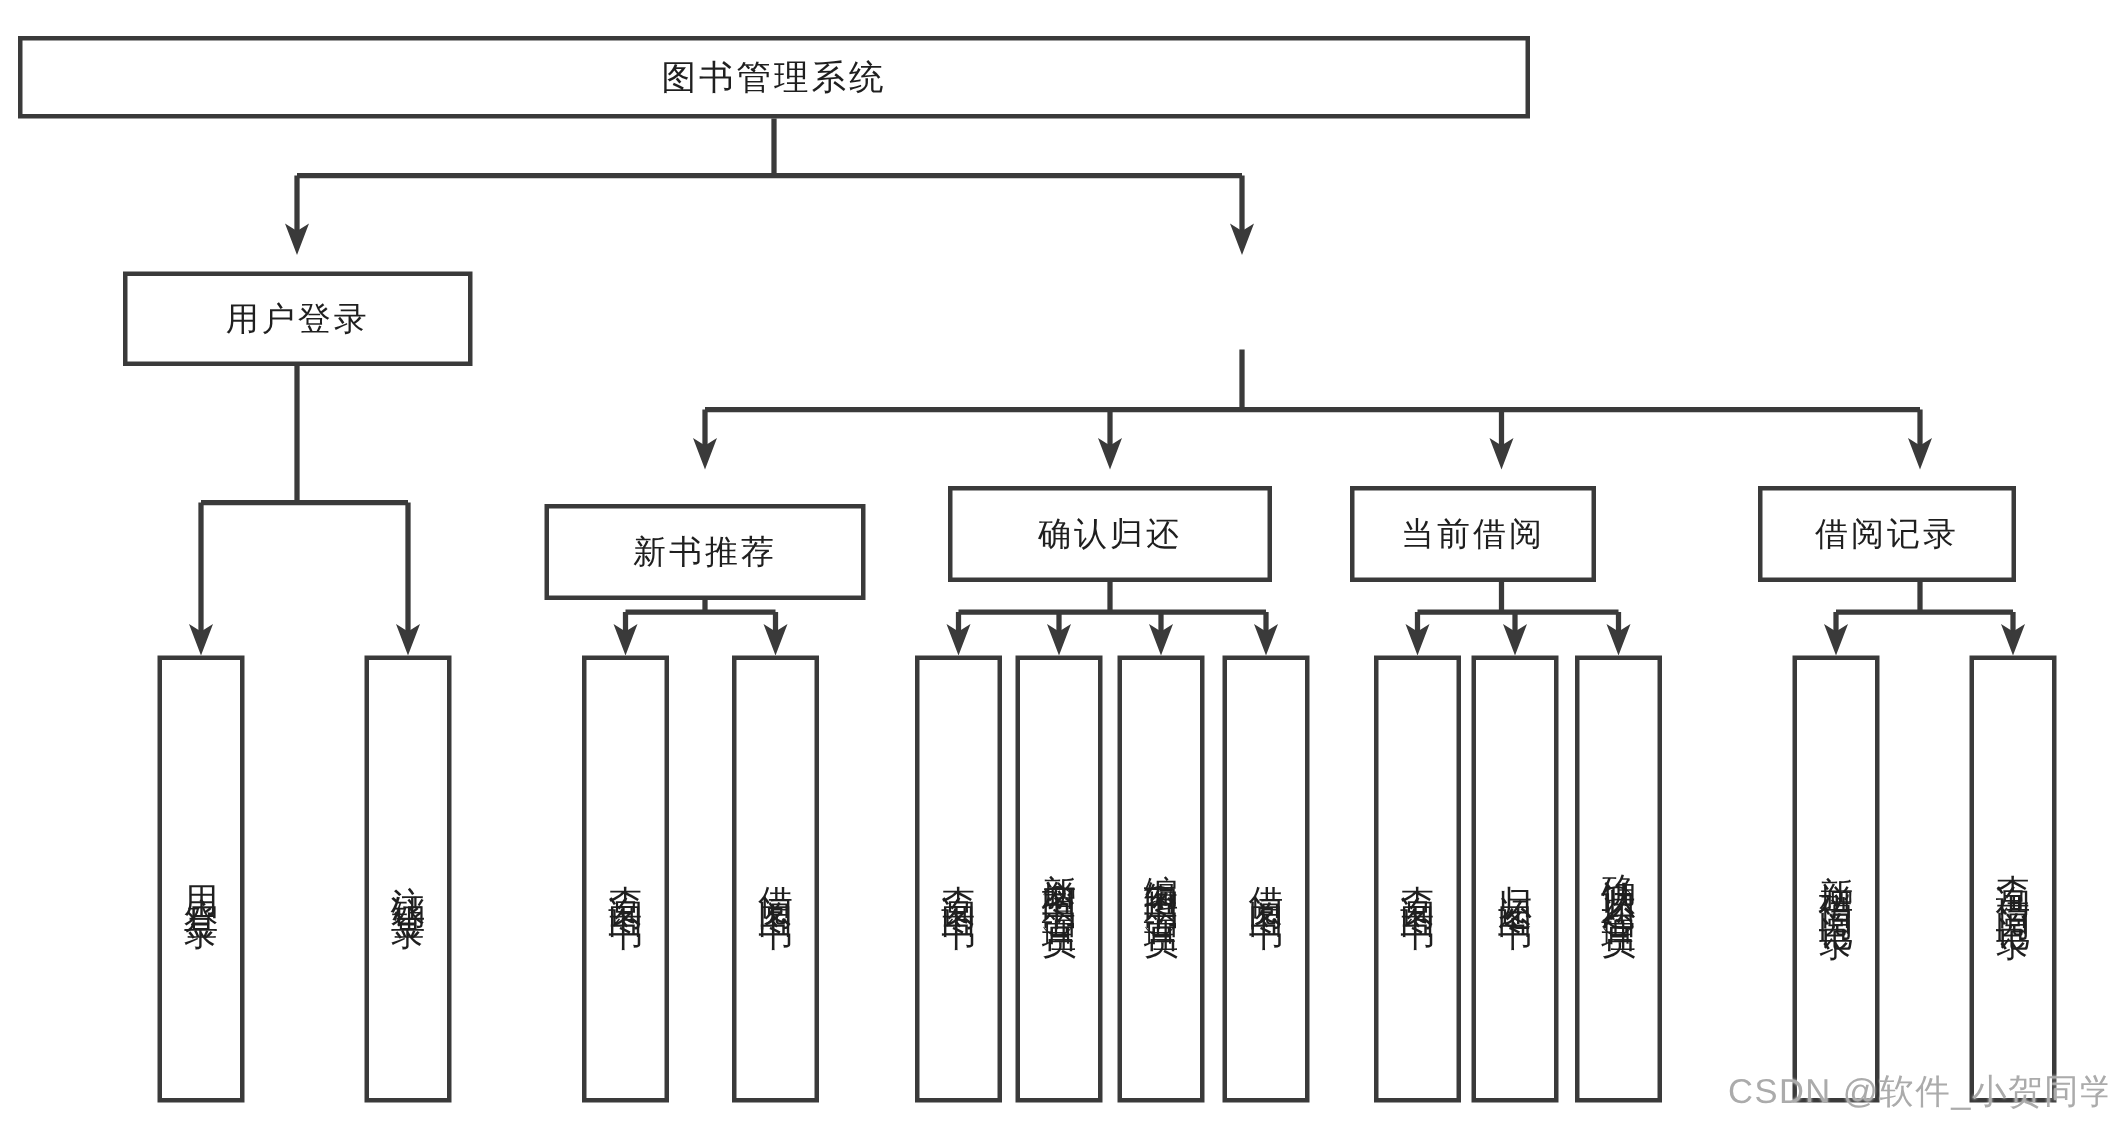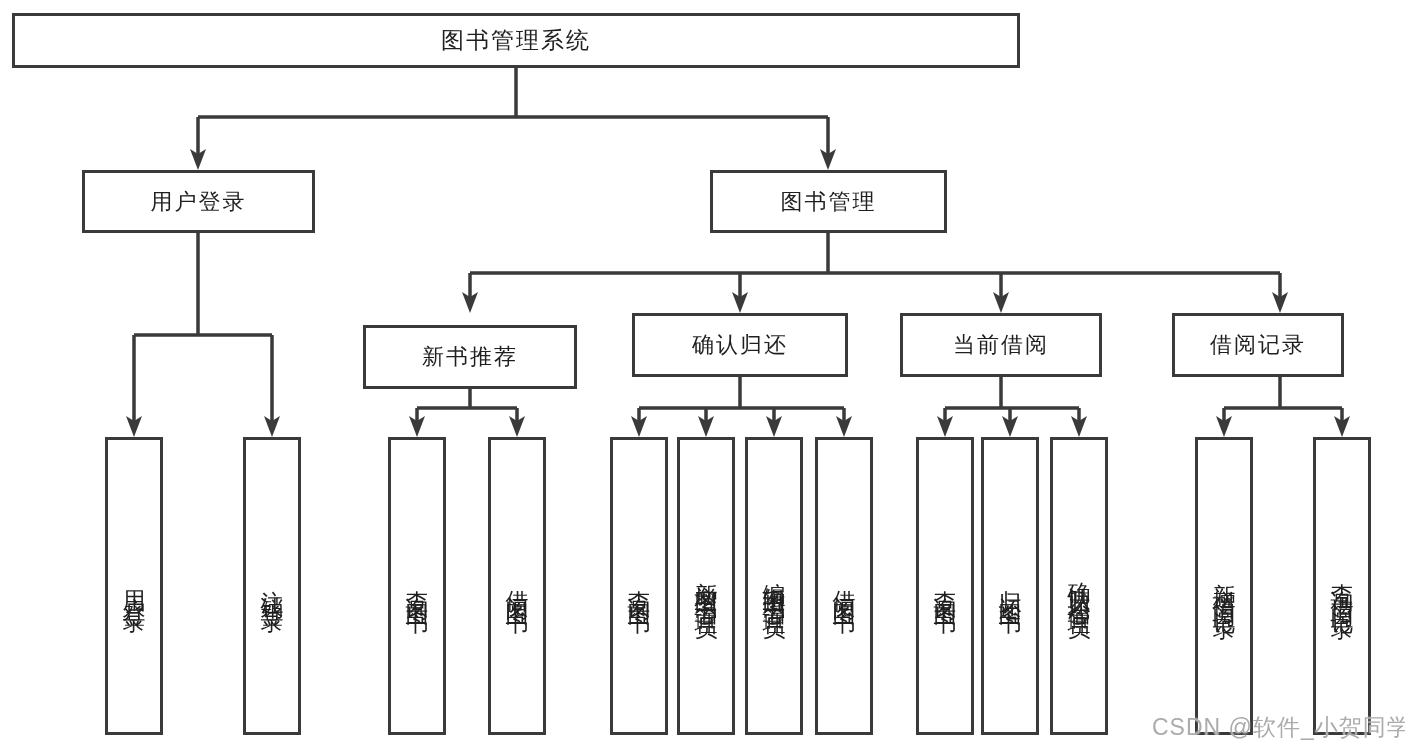--- a/index.html
+++ b/index.html
@@ -16,20 +16,21 @@
   .cline { stroke: var(--color-line, #3a3a3a); stroke-width: 3.5; fill: none; }
   .chead { fill: var(--color-line, #3a3a3a); stroke: none; }
   .box {
     position: absolute;
     box-sizing: border-box;
     background: #ffffff;
     border: 3px solid var(--color-line, #3a3a3a);
     display: flex; align-items: center; justify-content: center;
     font-size: 22px; letter-spacing: 2px;
     white-space: nowrap;
+    margin-top: 11px;
   }
   .leaf {
     position: absolute;
     box-sizing: border-box;
     background: #ffffff;
     border: 3px solid var(--color-line, #3a3a3a);
     top: 437px; width: 58px; height: 298px;
     display: flex; align-items: center; justify-content: center;
   }
   .vtext {
@@ -95,25 +96,24 @@
     <g>
       <path class="cline" d="M1280 377 V408 M1224 408 H1342 M1224 408 V423 M1342 408 V423"></path>
       <polygon class="chead" points="1216,416 1224,421 1232,416 1224,437"></polygon>
       <polygon class="chead" points="1334,416 1342,421 1350,416 1342,437"></polygon>
     </g>
   </svg>
 
   <div class="box" style="left:12px; top:13px; width:1008px; height:55px; font-size:23px;">图书管理系统</div>
 
   <div class="box" style="left:82px; top:170px; width:233px; height:63px;">用户登录</div>
-  <div class="box" style="left:710px; top:170px; width:237px; height:63px;">图书管理</div>
 
   <div class="box" style="left:363px; top:325px; width:214px; height:64px;">新书推荐</div>
   <div class="box" style="left:632px; top:313px; width:216px; height:64px;">确认归还</div>
-  <div class="box" style="left:900px; top:313px; width:202px; height:64px;">当前借阅</div>
+  <div class="box" style="left:900px; top:313px; width:164px; height:64px;">当前借阅</div>
   <div class="box" style="left:1172px; top:313px; width:172px; height:64px;">借阅记录</div>
 
   <div class="leaf" style="left:105px;">
     <span class="vtext">用户登录</span>
   </div>
   <div class="leaf" style="left:243px;">
     <span class="vtext">注销登录</span>
   </div>
 
   <div class="leaf" style="left:388px;">

